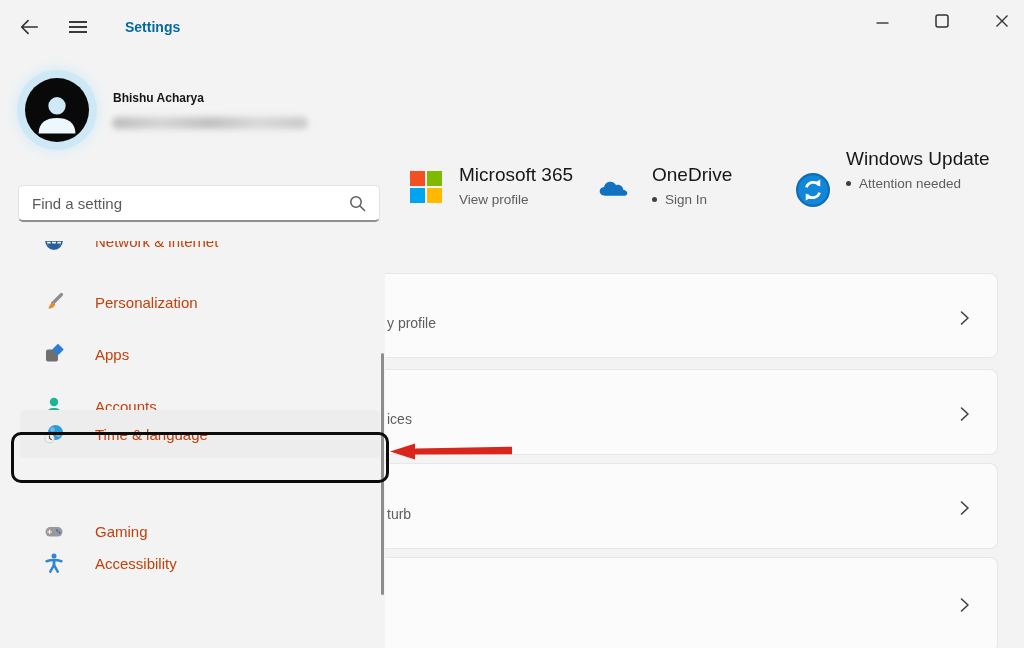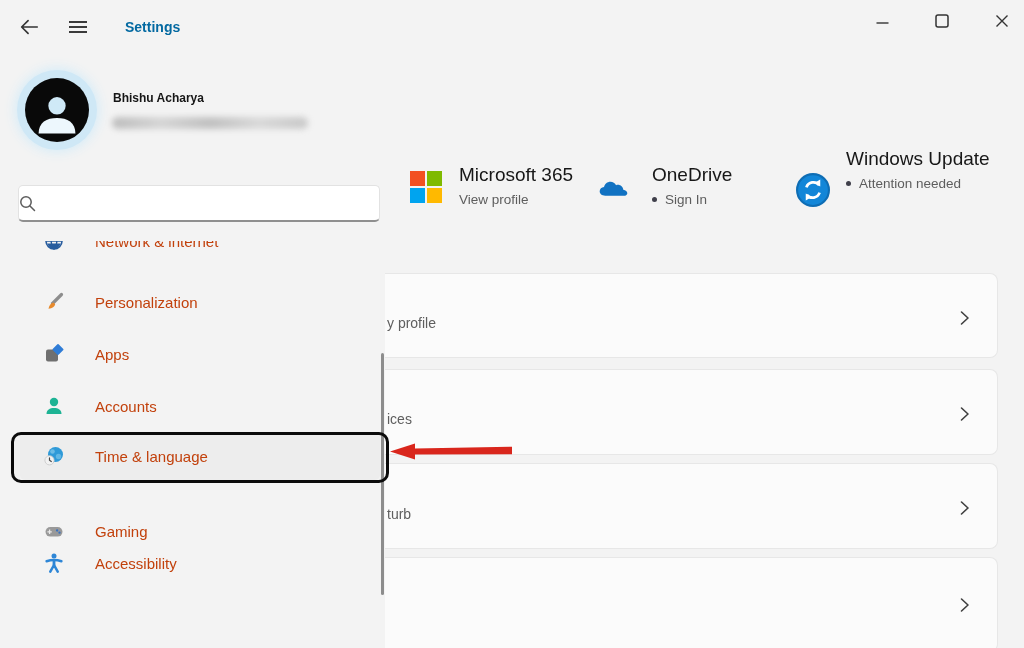--- a/index.html
+++ b/index.html
@@ -106,20 +106,21 @@
           <circle cx="12" cy="8.2" r="4" fill="#cfe9f7"></circle>
           <path d="M3.5 21 C3.5 15.8 7.2 13.8 12 13.8 C16.8 13.8 20.5 15.8 20.5 21 Z" fill="#edf7fd"></path>
         </svg>
       </span>
     </div>
   </div>
   <span class="profile-name">Bhishu Acharya</span>
   <div class="email-blur"></div>
 
   <div class="search-box">
+    <input type="text" placeholder="Find a setting" style="">
     <span class="search-glyph">
       <svg width="17" height="17" viewBox="0 0 17 17">
           <circle cx="7" cy="7" r="5.2" fill="none" stroke="#5c5c5c" stroke-width="1.5"></circle>
           <path d="M11 11 L15.5 15.5" stroke="#5c5c5c" stroke-width="1.5" stroke-linecap="round"></path>
         </svg>
     </span>
   </div>
 
   <div class="nav-clip">
     <div class="nav-item">
@@ -157,21 +158,21 @@
   <div class="nav-item" style="top:382px;">
     <span class="nav-icon">
       <svg width="20" height="20" viewBox="0 0 20 20">
         <circle cx="10" cy="6" r="4.2" fill="#1db394"></circle>
         <path d="M2.5 18 C2.5 13.8 5.8 12 10 12 C14.2 12 17.5 13.8 17.5 18 Z" fill="#1db394"></path>
       </svg>
     </span>
     <span class="nav-label">Accounts</span>
   </div>
 
-  <div class="nav-item selected" style="top:432px;">
+  <div class="nav-item selected" style="top:410px;">
     <span class="nav-icon">
       <svg width="20" height="20" viewBox="0 0 20 20">
         <circle cx="11.5" cy="8.5" r="7.5" fill="#2f9ad8"></circle>
         <circle cx="8.5" cy="5.5" r="2.3" fill="#74c0e8" opacity="0.9"></circle>
         <circle cx="14.5" cy="10.5" r="2.7" fill="#74c0e8" opacity="0.75"></circle>
         <circle cx="5.5" cy="14.3" r="4.6" fill="#f2f2f2" stroke="#c6c6c6" stroke-width="0.8"></circle>
         <path d="M5.5 11.9 V14.3 L7.3 15.5" stroke="#4a4a4a" stroke-width="1.2" fill="none" stroke-linecap="round"></path>
       </svg>
     </span>
     <span class="nav-label">Time &amp; language</span>

